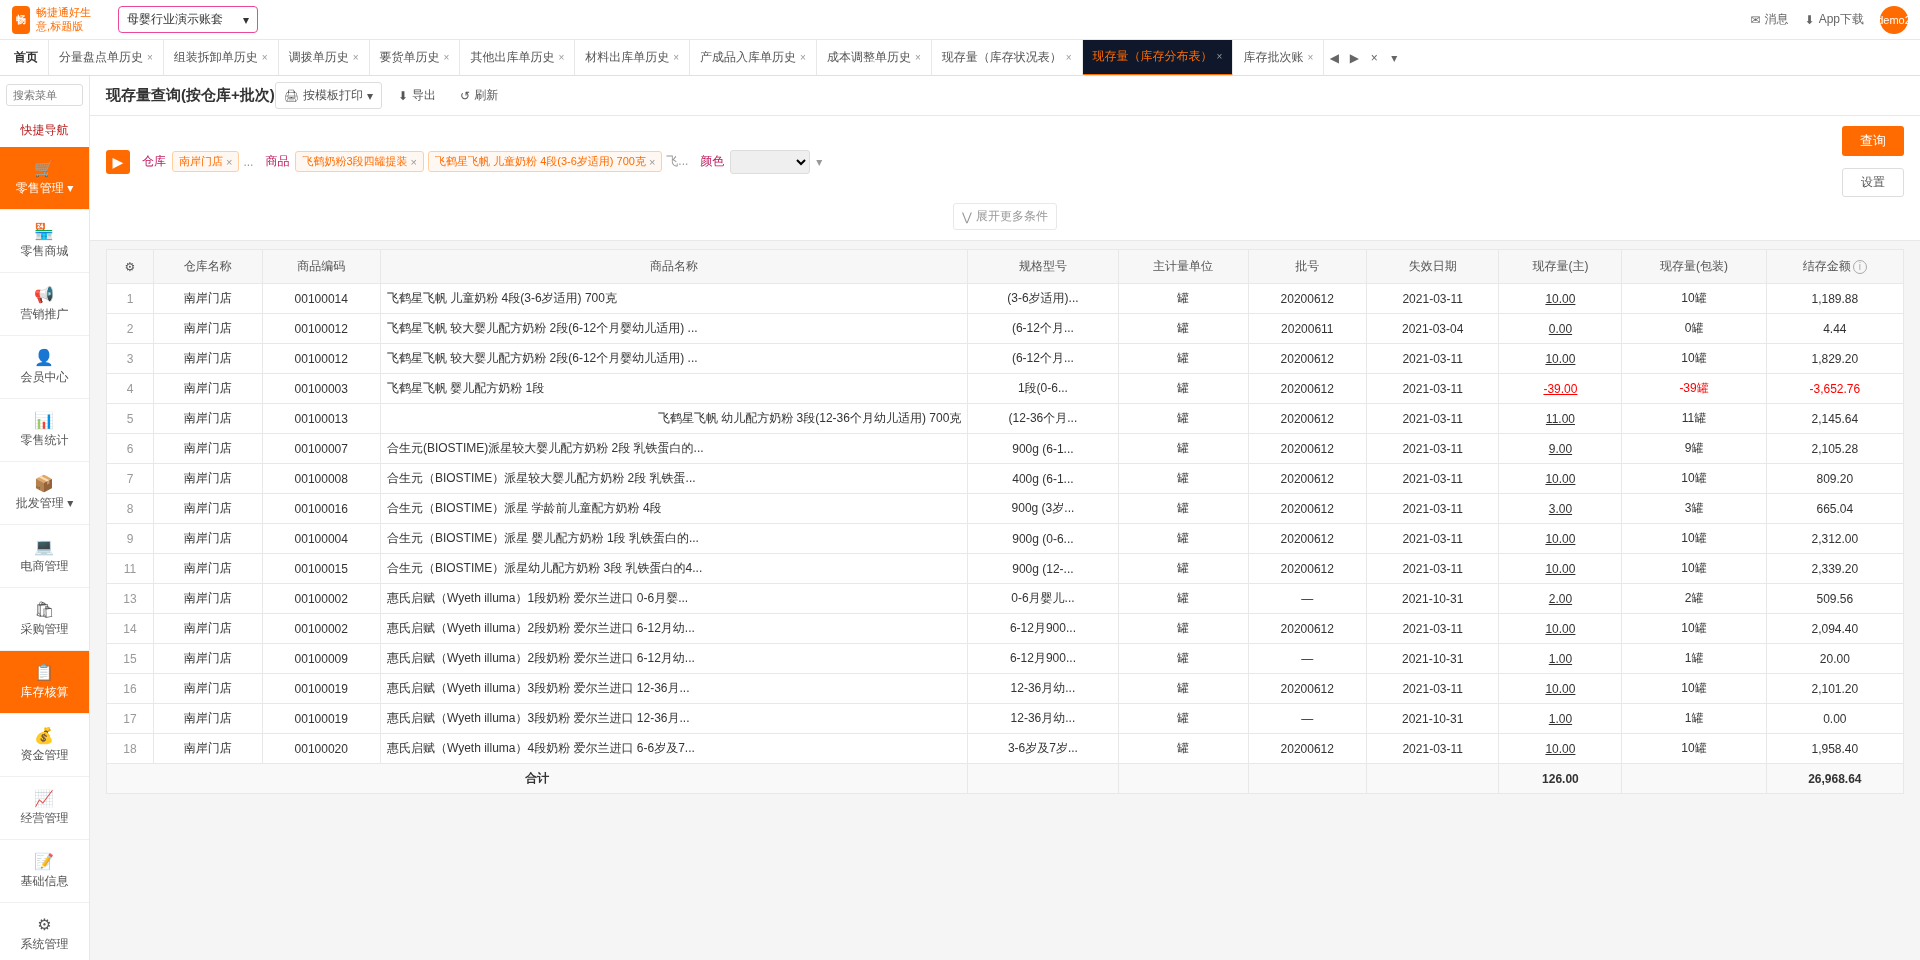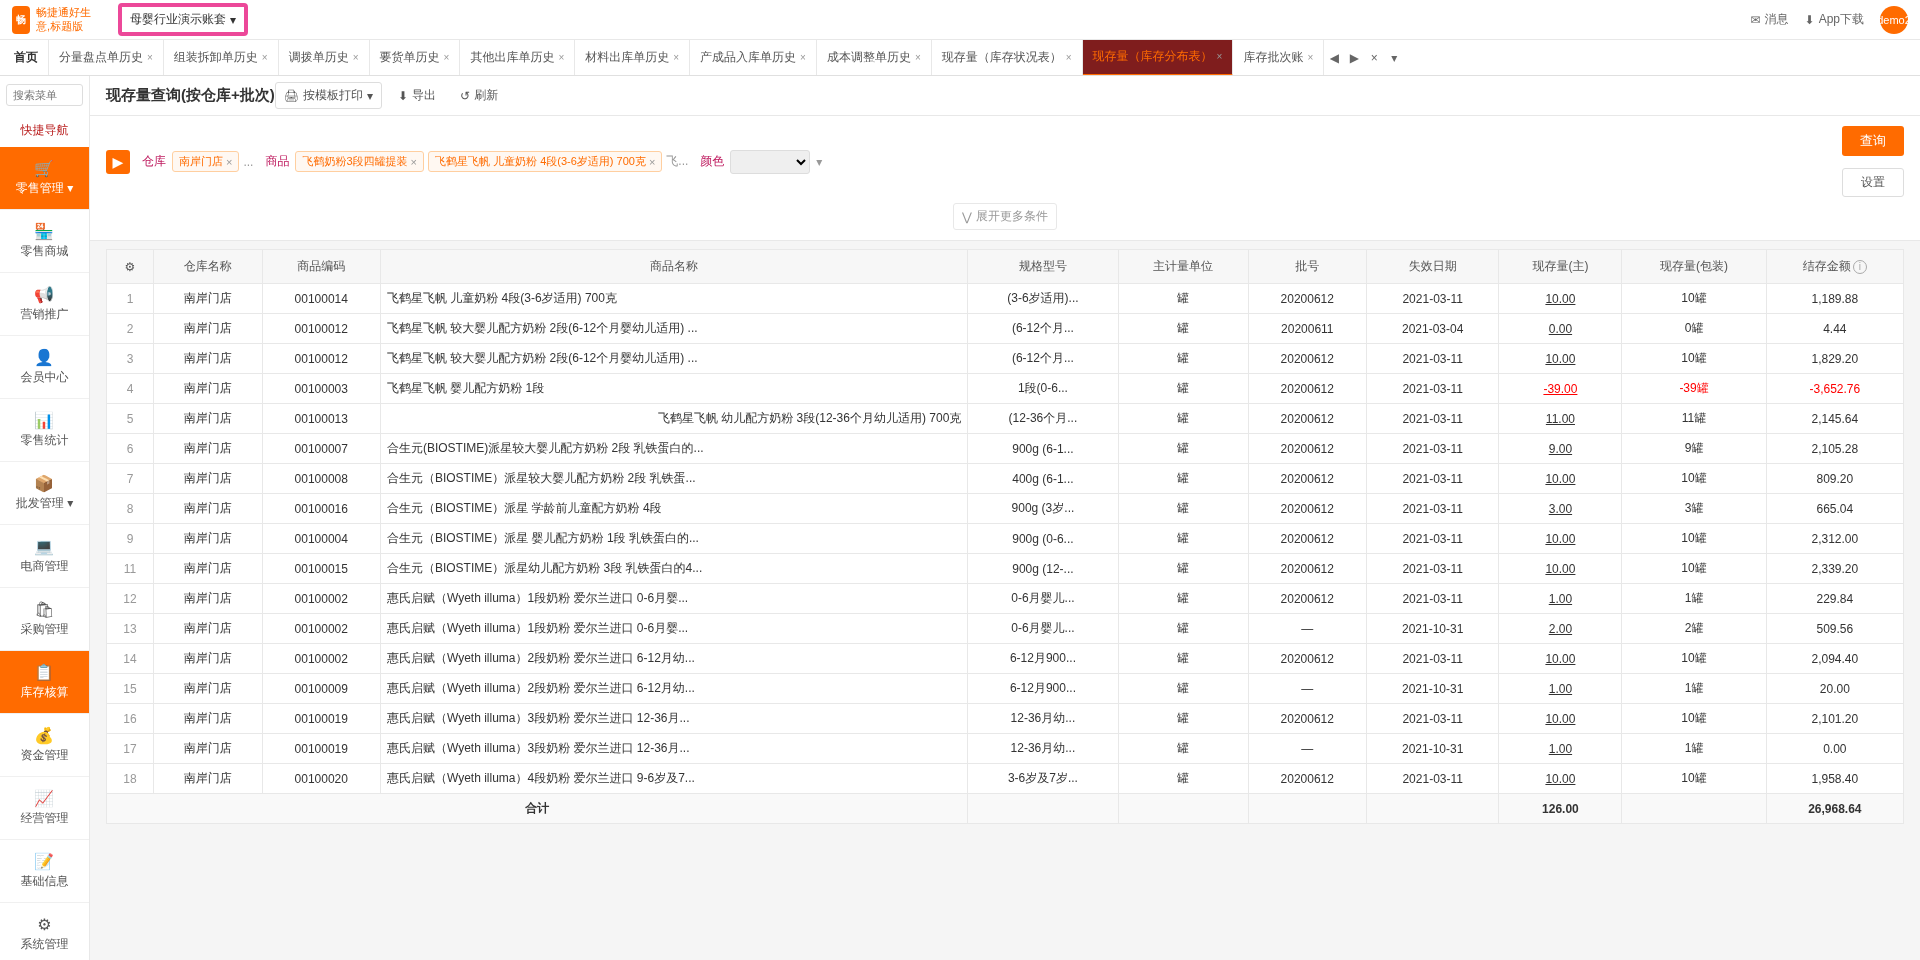--- a/index.html
+++ b/index.html
@@ -3,29 +3,29 @@
   <meta charset="utf-8">
   <style>
     * { box-sizing: border-box; margin: 0; padding: 0; }
     body { font-family: 'Microsoft YaHei', Arial, sans-serif; font-size: 12px; background: #f5f5f5; color: #333; height: 960px; overflow: hidden; }
 
     
     .top-bar { height: 40px; background: #fff; display: flex; align-items: center; padding: 0 12px; border-bottom: 1px solid #e8e8e8; gap: 16px; }
     .logo-area { display: flex; align-items: center; gap: 6px; width: 90px; }
     .logo-icon { width: 28px; height: 28px; background: #ff6b00; border-radius: 4px; display: flex; align-items: center; justify-content: center; color: #fff; font-size: 10px; font-weight: bold; }
     .logo-text { font-size: 11px; color: #ff6b00; line-height: 1.2; }
-    .dropdown-selector { display: flex; align-items: center; gap: 4px; padding: 4px 8px; border: 4px solid #ec4899; border-radius: 4px; cursor: pointer; font-size: 12px; color: #333; }
+    .dropdown-selector { display: flex; align-items: center; gap: 20px; padding: 4px 8px; border: 1px solid #ec4899; border-radius: 4px; cursor: pointer; font-size: 12px; color: #333; }
     .top-bar-right { margin-left: auto; display: flex; align-items: center; gap: 16px; }
     .top-bar-btn { display: flex; align-items: center; gap: 4px; font-size: 12px; color: #666; cursor: pointer; }
     .avatar { width: 28px; height: 28px; background: #ff6b00; border-radius: 50%; display: flex; align-items: center; justify-content: center; color: #fff; font-size: 11px; }
 
     
     .tab-bar { height: 36px; background: #fff; display: flex; align-items: center; border-bottom: 1px solid #e0e0e0; overflow: hidden; padding: 0 4px; }
     .tab-item { display: flex; align-items: center; padding: 0 10px; height: 36px; font-size: 12px; color: #555; cursor: pointer; border-right: 1px solid #e8e8e8; white-space: nowrap; gap: 4px; flex-shrink: 0; }
-    .tab-item.active { color: #ff6b00; border-bottom: 2px solid #ff6b00; background: #7f1d1d; }
+    .tab-item.active { color: #ff6b00; border-bottom: 2px solid #ff6b00; background: #0f172a; }
     .tab-item.home { color: #333; font-weight: bold; }
     .tab-close { color: #999; font-size: 10px; cursor: pointer; }
     .tab-nav-btn { width: 20px; height: 36px; display: flex; align-items: center; justify-content: center; cursor: pointer; color: #666; flex-shrink: 0; }
 
     
     .main-layout { display: flex; height: calc(960px - 76px); }
 
     
     .sidebar { width: 90px; background: #fff; border-right: 1px solid #e8e8e8; display: flex; flex-direction: column; overflow-y: auto; }
     .sidebar-item { padding: 12px 0; text-align: center; cursor: pointer; font-size: 12px; color: #555; border-bottom: 1px solid #f0f0f0; }
@@ -402,33 +402,20 @@
               <td style="text-align:left;">合生元（BIOSTIME）派星幼儿配方奶粉 3段 乳铁蛋白的4...</td>
               <td>900g (12-...</td>
               <td>罐</td>
               <td>20200612</td>
               <td>2021-03-11</td>
               <td class="underline">10.00</td>
               <td class="">10罐</td>
               <td class="">2,339.20</td>
             </tr>
             <tr>
-              <td class="row-index">12</td>
-              <td>南岸门店</td>
-              <td>00100002</td>
-              <td style="text-align:left;">惠氏启赋（Wyeth illuma）1段奶粉 爱尔兰进口 0-6月婴...</td>
-              <td>0-6月婴儿...</td>
-              <td>罐</td>
-              <td>20200612</td>
-              <td>2021-03-11</td>
-              <td class="underline">1.00</td>
-              <td class="">1罐</td>
-              <td class="">229.84</td>
-            </tr>
-            <tr>
               <td class="row-index">13</td>
               <td>南岸门店</td>
               <td>00100002</td>
               <td style="text-align:left;">惠氏启赋（Wyeth illuma）1段奶粉 爱尔兰进口 0-6月婴...</td>
               <td>0-6月婴儿...</td>
               <td>罐</td>
               <td>—</td>
               <td>2021-10-31</td>
               <td class="underline">2.00</td>
               <td class="">2罐</td>
@@ -483,21 +470,21 @@
               <td>—</td>
               <td>2021-10-31</td>
               <td class="underline">1.00</td>
               <td class="">1罐</td>
               <td class="">0.00</td>
             </tr>
             <tr>
               <td class="row-index">18</td>
               <td>南岸门店</td>
               <td>00100020</td>
-              <td style="text-align:left;">惠氏启赋（Wyeth illuma）4段奶粉 爱尔兰进口 9-6岁及7...</td>
+              <td style="text-align:left;">惠氏启赋（Wyeth illuma）4段奶粉 爱尔兰进口 6-6岁及7...</td>
               <td>3-6岁及7岁...</td>
               <td>罐</td>
               <td>20200612</td>
               <td>2021-03-11</td>
               <td class="underline">10.00</td>
               <td class="">10罐</td>
               <td class="">1,958.40</td>
             </tr>
           </tbody>
         <tfoot>

